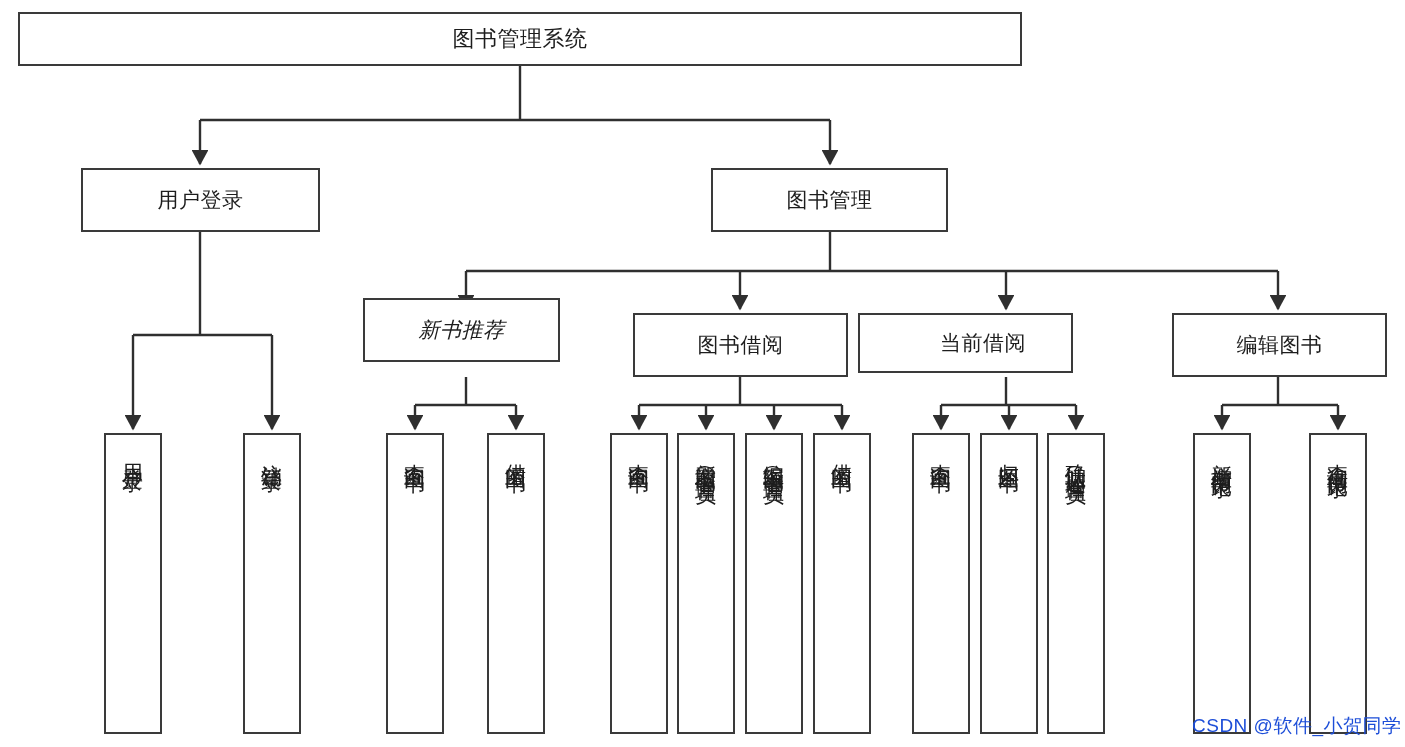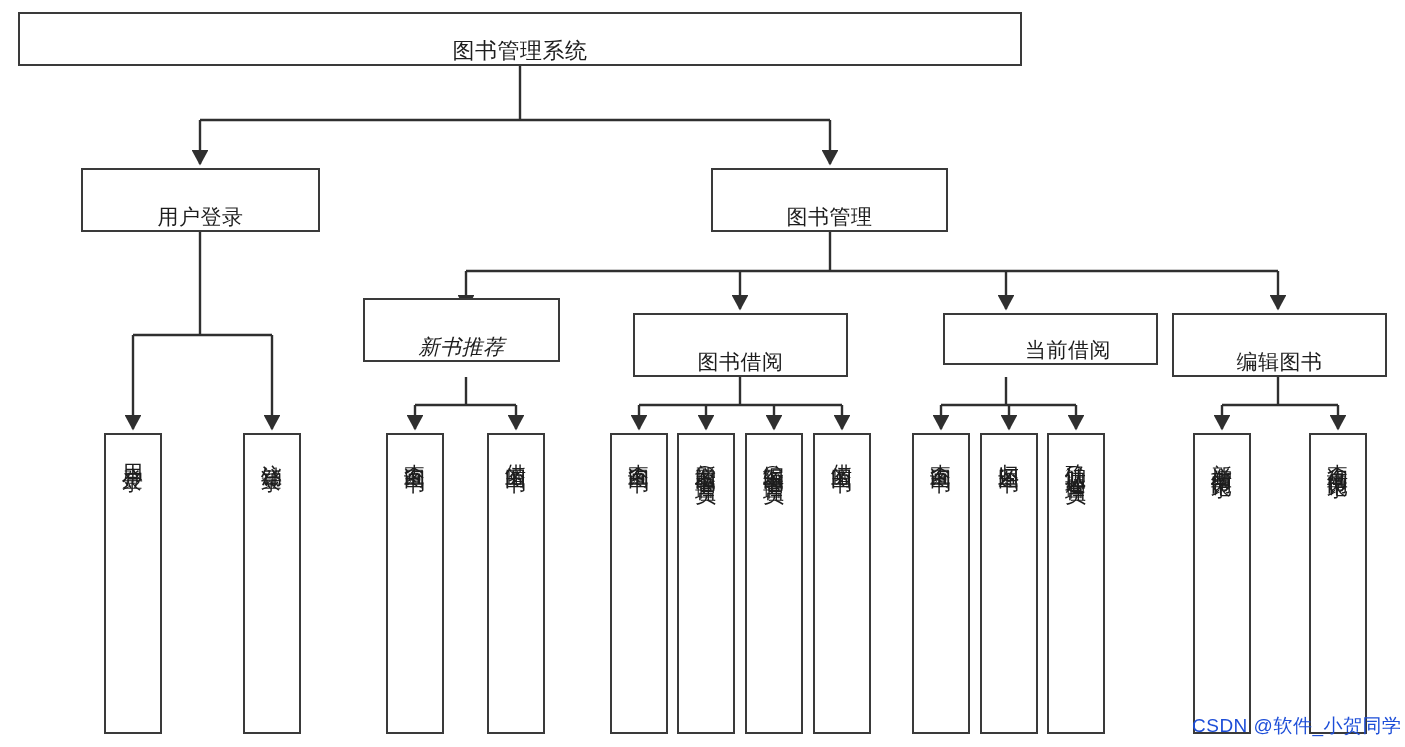--- a/index.html
+++ b/index.html
@@ -24,21 +24,21 @@
     top: 0;
     width: 1405px;
     height: 747px;
   }
   .node {
     position: absolute;
     box-sizing: border-box;
     background: #ffffff;
     border: 2px solid #3a3a3a;
     display: flex;
-    align-items: flex-end;
+    align-items: center;
     justify-content: center;
     z-index: 2;
   }
   .node .label {
     color: #1d1d1d;
     font-size: 21px;
     line-height: 1.18;
     letter-spacing: 0.5px;
     text-align: center;
     white-space: nowrap;
@@ -133,21 +133,21 @@
   </div>
 
   <div class="node" style="left:363px; top:298px; width:197px; height:64px;font-style:italic;">
     <span class="label">新书推荐</span>
   </div>
 
   <div class="node" style="left:633px; top:313px; width:215px; height:64px;">
     <span class="label">图书借阅</span>
   </div>
 
-  <div class="node" style="left:943px; top:313px; width:215px; height:52px;padding-left:35px;">
+  <div class="node" style="left:858px; top:313px; width:215px; height:60px;padding-left:35px;">
     <span class="label">当前借阅</span>
   </div>
 
   <div class="node" style="left:1172px; top:313px; width:215px; height:64px;">
     <span class="label">编辑图书</span>
   </div>
 
   <div class="node vertical" style="left:104px; top:433px; width:58px; height:301px;">
     <span class="label">用户登录</span>
   </div>

